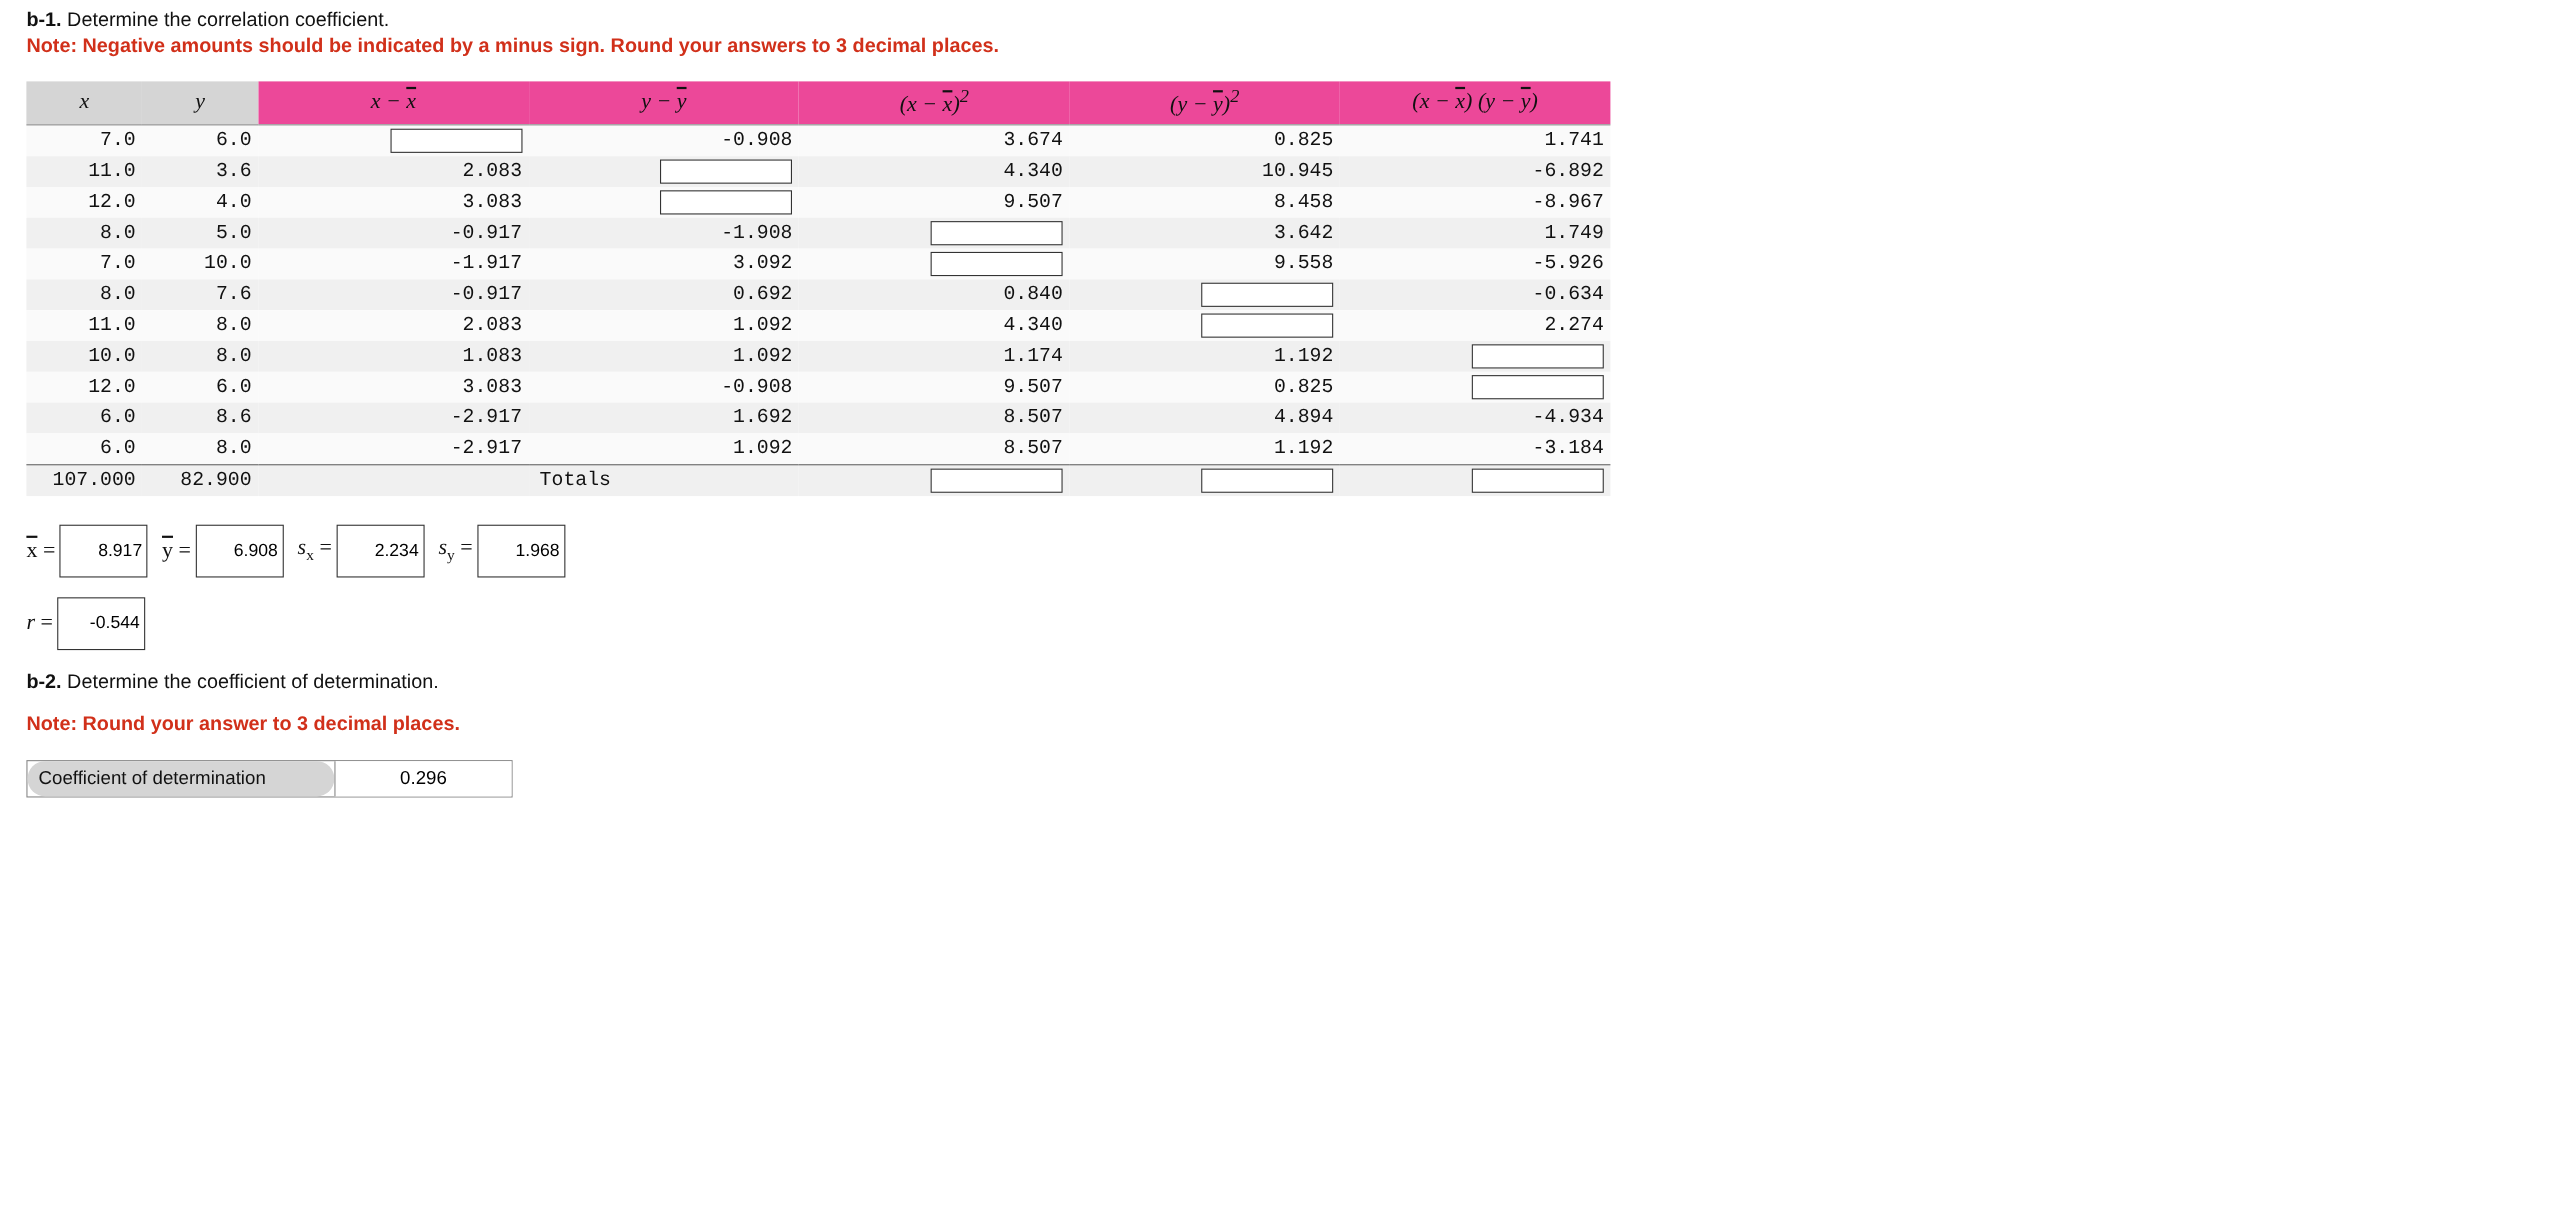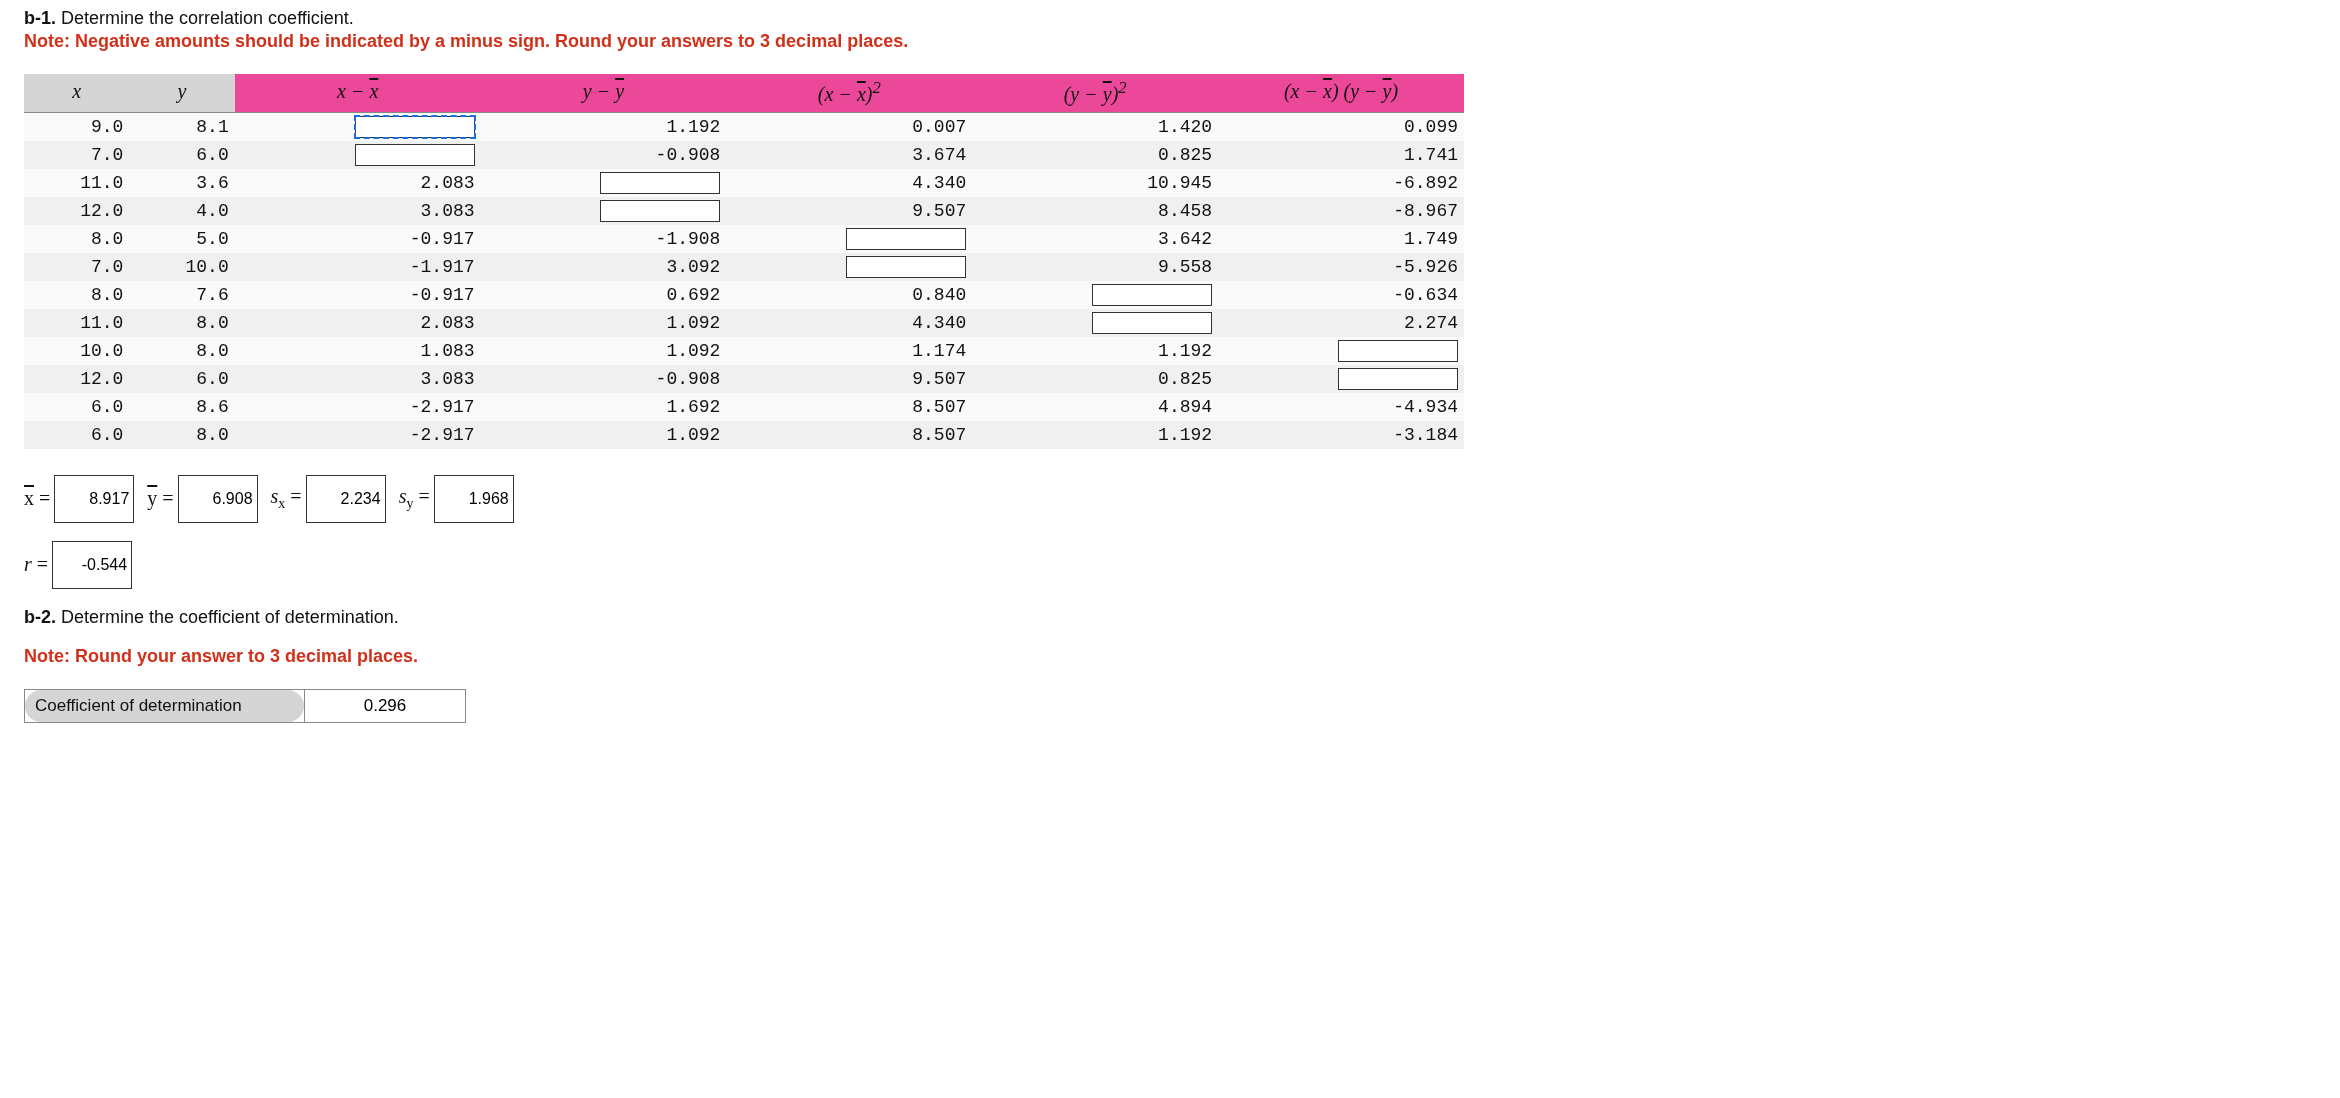--- a/index.html
+++ b/index.html
@@ -154,29 +154,20 @@
       <th class="xy"><span style="font-style:italic">y</span></th>
       <th>x − <span class="bar">x</span></th>
       <th>y − <span class="bar">y</span></th>
       <th>(x − <span class="bar">x</span>)<sup>2</sup></th>
       <th>(y − <span class="bar">y</span>)<sup>2</sup></th>
       <th>(x − <span class="bar">x</span>) (y − <span class="bar">y</span>)</th>
     </tr>
   </thead>
   <tbody id="calc-body">
       <tr>
-        <td>9.0</td>
-        <td>8.1</td>
-        <td><input class="cell active" value="" style=""></td>
-        <td><span class="val">1.192</span></td>
-        <td><span class="val">0.007</span></td>
-        <td><span class="val">1.420</span></td>
-        <td><span class="val">0.099</span></td>
-      </tr>
-      <tr>
         <td>7.0</td>
         <td>6.0</td>
         <td><input class="cell" value="" style=""></td>
         <td><span class="val">-0.908</span></td>
         <td><span class="val">3.674</span></td>
         <td><span class="val">0.825</span></td>
         <td><span class="val">1.741</span></td>
       </tr>
       <tr>
         <td>11.0</td>
@@ -260,20 +251,29 @@
         <td><span class="val">-4.934</span></td>
       </tr>
       <tr>
         <td>6.0</td>
         <td>8.0</td>
         <td><span class="val">-2.917</span></td>
         <td><span class="val">1.092</span></td>
         <td><span class="val">8.507</span></td>
         <td><span class="val">1.192</span></td>
         <td><span class="val">-3.184</span></td>
+      </tr>
+      <tr class="xytotal">
+        <td>107.000</td>
+        <td>82.900</td>
+        <td></td>
+        <td class="totals-label">Totals</td>
+        <td><input class="cell" value="" style=""></td>
+        <td><input class="cell" value="" style=""></td>
+        <td><input class="cell" value="" style=""></td>
       </tr>
     </tbody>
 </table>
 
 <div class="summary">
   <div class="row">
     <span><span class="bar">x</span> =</span>
     <input value="8.917" style="">
     &nbsp;
     <span><span class="bar">y</span> =</span>

